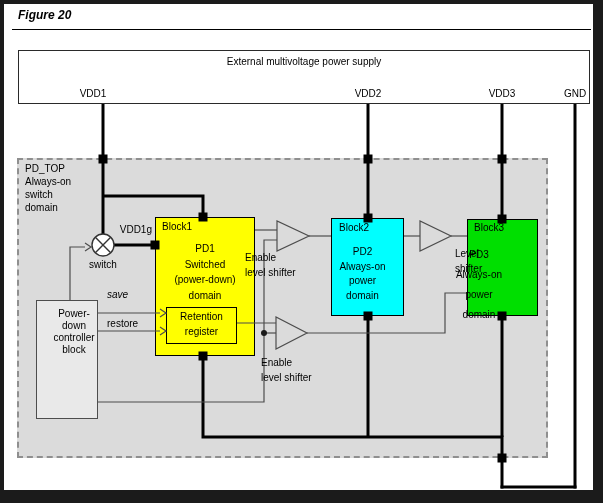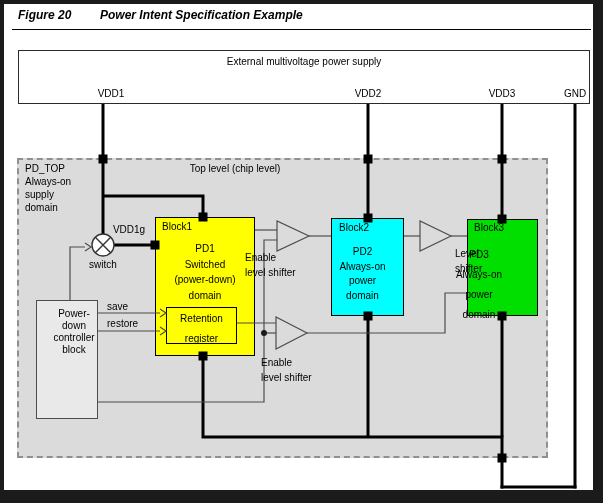--- a/index.html
+++ b/index.html
@@ -24,28 +24,27 @@
   .rt{text-align:right;}
   svg.overlay{position:absolute;left:0;top:0;pointer-events:none;}
 </style>
 </head>
 <body>
 
 <div class="frame">
   <div class="page"></div>
 
   <div class="abs cap" style="left:18px;top:8px;">Figure 20</div>
-  <div class="abs cap" style="left:100px;top:8px;">Power Intent Specification Example</div>
   <div class="rule"></div>
 
   <div class="box pdtop" style="background: rgb(219, 219, 219);"></div>
 
   <div class="box supply"></div>
   <div class="lbl ctr" style="left:18px;top:55px;width:572px;">External multivoltage power supply</div>
-  <div class="lbl ctr" style="left:81px;top:87px;width:60px;">VDD1</div>
+  <div class="lbl ctr" style="left:63px;top:87px;width:60px;">VDD1</div>
   <div class="lbl ctr" style="left:338px;top:87px;width:60px;">VDD2</div>
   <div class="lbl ctr" style="left:472px;top:87px;width:60px;">VDD3</div>
   <div class="lbl ctr" style="left:545px;top:87px;width:60px;">GND</div>
 
   <div class="box ctrl"></div>
   <div class="box block block1" style="background: rgb(255, 255, 0);"></div>
   <div class="box register" style="background: rgb(255, 255, 0);"></div>
   <div class="box block block2" style="background: rgb(0, 255, 255);"></div>
   <div class="box block block3" style="background: rgb(0, 223, 0);"></div>
 
@@ -104,38 +103,37 @@
       <rect x="150.5" y="240.5" width="9" height="9"></rect>
       <rect x="198.5" y="351.5" width="9" height="9"></rect>
       <rect x="363.5" y="311.5" width="9" height="9"></rect>
       <rect x="497.5" y="311.5" width="9" height="9"></rect>
       <rect x="497.5" y="453.5" width="9" height="9"></rect>
     </g>
   </svg>
 
   <div class="lbl ml" style="left:25px;top:162px;">PD_TOP
 Always-on
-supply
+switch
 domain</div>
-  <div class="lbl ctr" style="left:155px;top:162px;width:160px;">Top level (chip level)</div>
-  <div class="lbl rt" style="left:106px;top:223px;width:46px;text-align:center;">VDD1g</div>
+  <div class="lbl rt" style="left:106px;top:223px;width:46px;">VDD1g</div>
   <div class="lbl ctr" style="left:76px;top:258px;width:54px;">switch</div>
-  <div class="lbl" style="left:107px;top:300px;">save</div>
+  <div class="lbl" style="left:107px;top:288px;font-style:italic;">save</div>
   <div class="lbl" style="left:107px;top:317px;">restore</div>
   <div class="lbl ml ctr" style="left:36px;top:308px;width:76px;line-height:12px;">Power-
 down
 controller
 block</div>
 
   <div class="lbl" style="left:162px;top:220px;">Block1</div>
   <div class="lbl ml ctr" style="left:155px;top:241px;width:100px;line-height:15.5px;">PD1
 Switched
 (power-down)
 domain</div>
-  <div class="lbl ml ctr" style="left:166px;top:309px;width:71px;line-height:20px;">Retention
+  <div class="lbl ml ctr" style="left:166px;top:309px;width:71px;line-height:15px;">Retention
 register</div>
 
   <div class="lbl" style="left:339px;top:221px;">Block2</div>
   <div class="lbl ml ctr" style="left:331px;top:245px;width:63px;line-height:14.7px;">PD2
 Always-on
 power
 domain</div>
 
   <div class="lbl" style="left:474px;top:221px;">Block3</div>
   <div class="lbl ml ctr" style="left:449px;top:245px;width:60px;line-height:20px;">PD3

